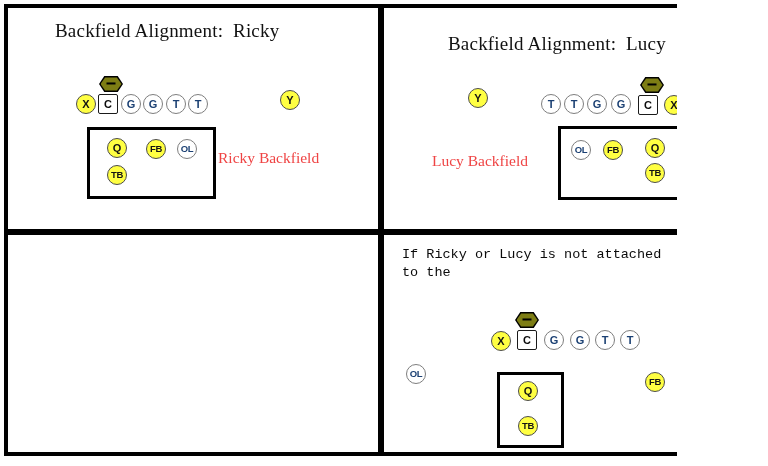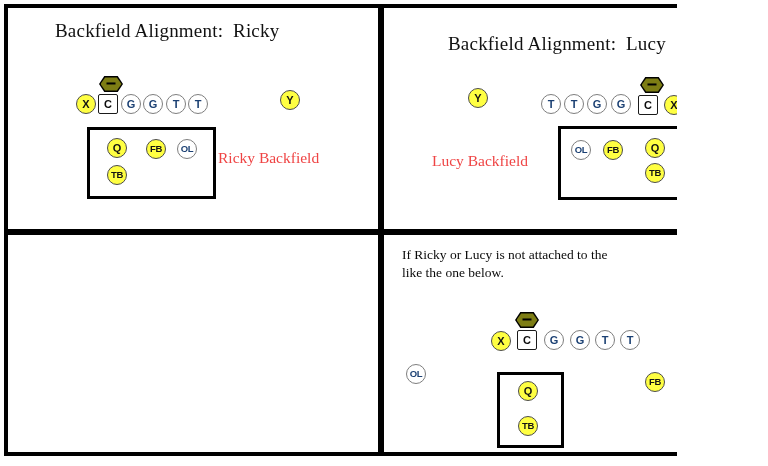--- a/index.html
+++ b/index.html
@@ -10,21 +10,21 @@
   .hdiv{position:absolute;left:4px;top:229px;width:750px;height:6px;background:#000;}
 
   .title{position:absolute;font-size:19px;color:#111;white-space:pre;letter-spacing:.2px;}
   .title.ricky{left:55px;top:20px;}
   .title.lucy{left:448px;top:33px;}
 
   .bf-label{position:absolute;font-size:15.5px;color:#ef4444;white-space:pre;}
   .bf-label.ricky{left:218px;top:149px;}
   .bf-label.lucy{left:432px;top:152px;}
 
-  .note{position:absolute;left:402px;top:246px;font-size:13.5px;line-height:17.5px;color:#0a0a0a;}
+  .note{position:absolute;left:402px;top:246px;font-size:13.5px;line-height:17.5px;color:#0a0a0a;font-family:Liberation Mono, monospace;}
 
   .bbox{position:absolute;border:3px solid #000;background:transparent;}
   .bbox.ricky{left:87px;top:127px;width:123px;height:66px;}
   .bbox.lucy{left:558px;top:126px;width:125px;height:68px;}
   .bbox.oneback{left:497px;top:372px;width:61px;height:70px;}
 
   .node{position:absolute;transform:translate(-50%,-50%);display:flex;align-items:center;justify-content:center;
         font-family:"Liberation Sans","DejaVu Sans",sans-serif;font-weight:bold;box-sizing:border-box;}
   .node.circle{width:20px;height:20px;border-radius:50%;}
   .node.square{width:20px;height:20px;border-radius:2px;}
@@ -54,21 +54,20 @@
 
   <div class="bbox ricky"></div>
   <div class="bbox lucy"></div>
   <div class="bbox oneback"></div>
 
   <div class="bf-label ricky">Ricky Backfield</div>
   <div class="bf-label lucy">Lucy Backfield</div>
 
   <div class="note">
     <div>If Ricky or Lucy is not attached to the</div>
-    <div>like the one below.</div>
   </div>
 
   <div id="node-layer">
       <div class="node circle yellow" style="left: 86px; top: 104px;">
         <span>X</span>
       </div>
       <div class="node square white" style="left: 108px; top: 104px;">
         <span>C</span>
       </div>
       <div class="node ball" style="left: 111px; top: 84px;"></div>

